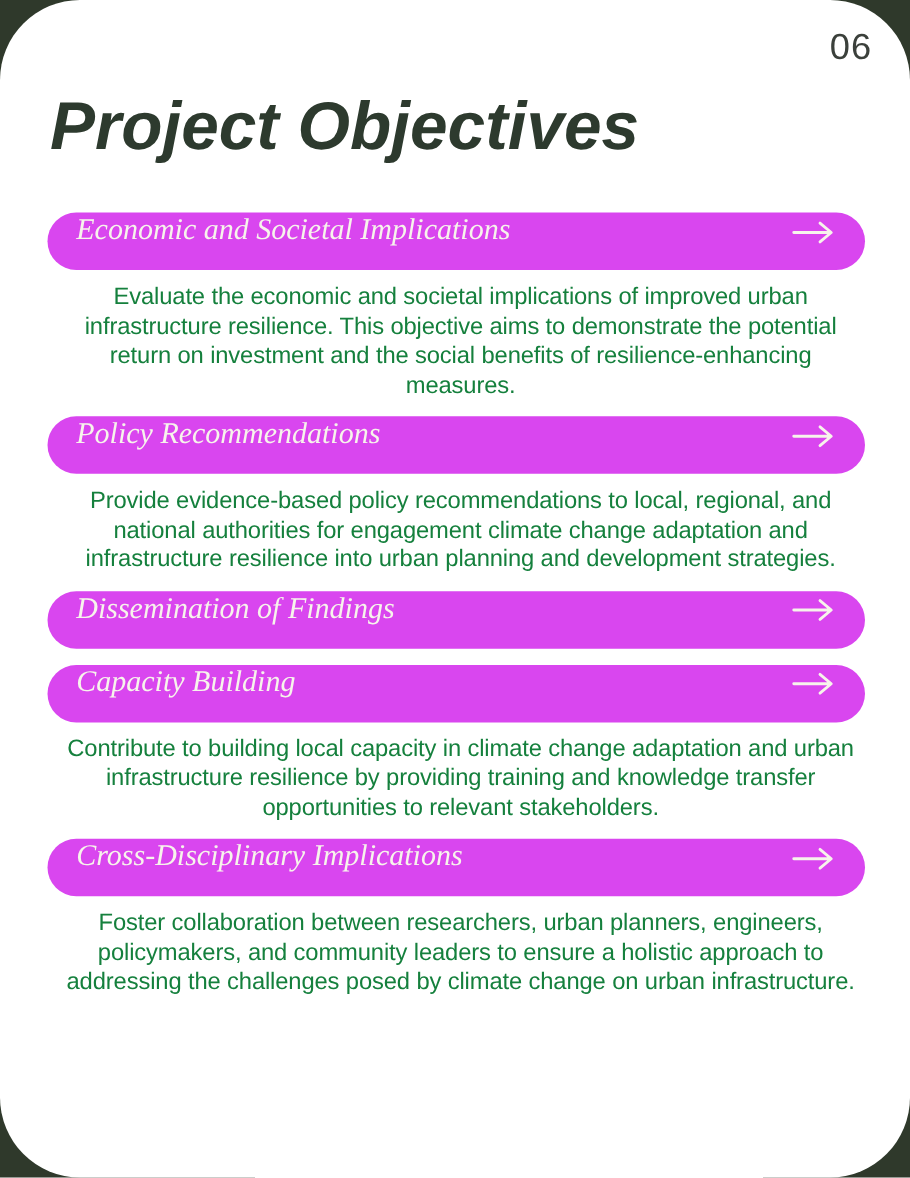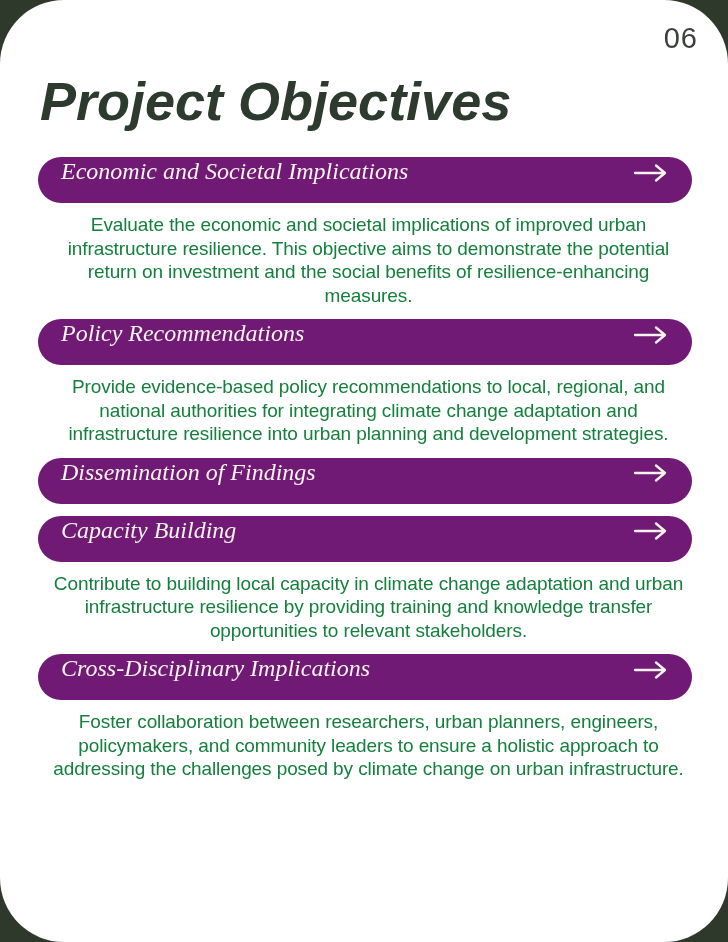--- a/index.html
+++ b/index.html
@@ -38,26 +38,27 @@
   }
   .sections {
     position: absolute;
     top: 157px;
     left: 38px;
     right: 36px;
   }
   .section { margin-bottom: 12px; }
   .pill {
     height: 46px;
-    background: #701a75;
+    background: #d946ef;
     border-radius: 24px;
     display: flex;
     align-items: center;
     padding: 0 24px 15px 23px;
     box-sizing: border-box;
+    margin-top: 13px;
   }
   .pill-label {
     font-family: "Liberation Serif", "DejaVu Serif", serif;
     font-style: italic;
     font-size: 24px;
     color: #f7f4eb;
     white-space: nowrap;
     position: relative;
     top: -1px;
   }
@@ -100,21 +101,21 @@
 
     <div class="section">
       <div class="pill">
         <span class="pill-label">Policy Recommendations</span>
         <span class="arrow">
           <svg width="36" height="22" viewBox="0 0 36 22">
               <path d="M3 11 H32 M24 3.5 L33 11 L24 18.5" stroke="#f7f4eb" stroke-width="2.3" fill="none" stroke-linecap="round" stroke-linejoin="round"></path>
             </svg>
         </span>
       </div>
-      <p class="desc">Provide evidence-based policy recommendations to local, regional, and national authorities for integrating climate change adaptation and infrastructure resilience into urban planning and development strategies.</p>
+      <p class="desc">Provide evidence-based policy recommendations to local, regional, and national authorities for engagement climate change adaptation and infrastructure resilience into urban planning and development strategies.</p>
     </div>
 
     <div class="section">
       <div class="pill">
         <span class="pill-label">Dissemination of Findings</span>
         <span class="arrow">
           <svg width="36" height="22" viewBox="0 0 36 22">
               <path d="M3 11 H32 M24 3.5 L33 11 L24 18.5" stroke="#f7f4eb" stroke-width="2.3" fill="none" stroke-linecap="round" stroke-linejoin="round"></path>
             </svg>
         </span>

